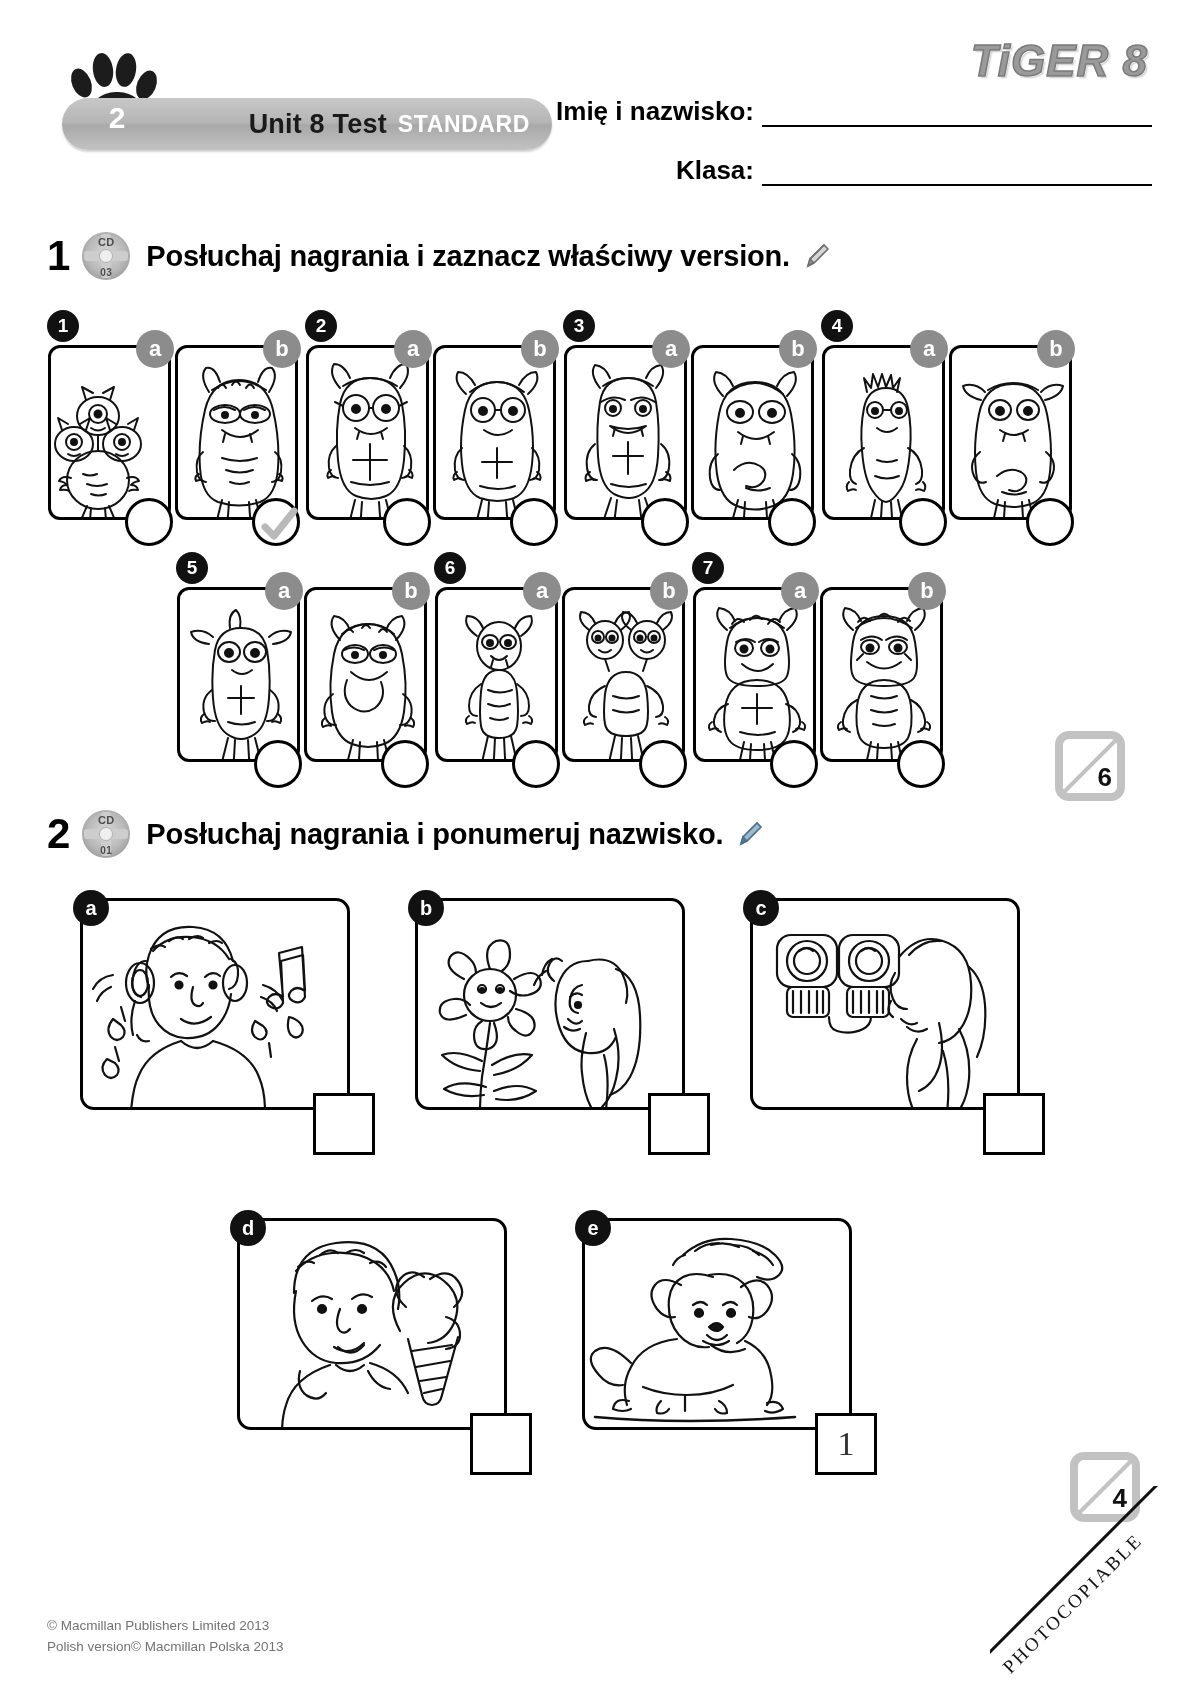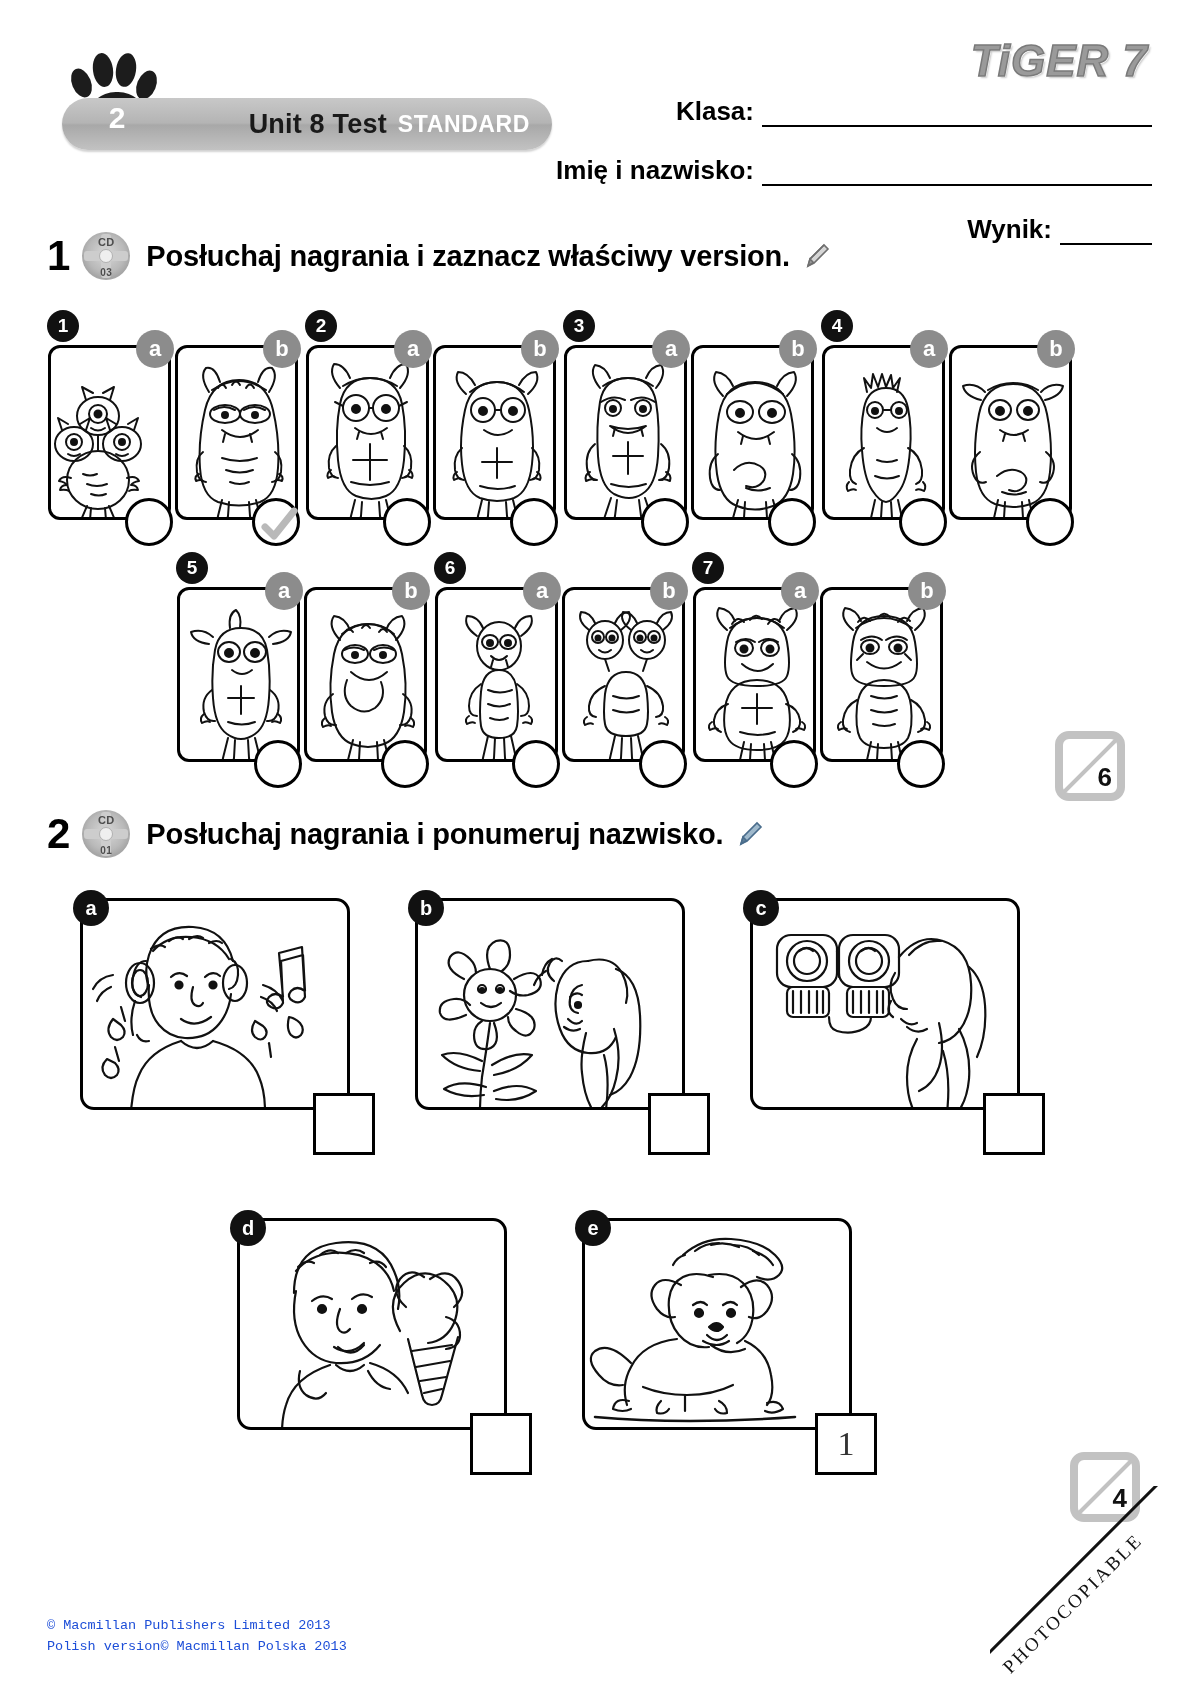--- a/index.html
+++ b/index.html
@@ -149,22 +149,22 @@
     position: absolute; left: -1px; top: -1px; width: 56px; height: 56px;
   }
   .scorebox .sval {
     position: absolute; right: 5px; bottom: 0px;
     font-size: 26px; font-weight: bold; color: #111;
   }
 
   
   .footer {
     position: absolute; left: 47px; bottom: 38px;
-    font-size: 13.5px; line-height: 1.55; color: #1d4ed8;
-    font-family: Liberation Mono, monospace;
+    font-size: 13.5px; line-height: 1.55; color: #737373;
+    font-family: Liberation Sans, sans-serif;
   }
   .photocopiable-wrap {
     position: absolute; right: 0; bottom: 0; width: 210px; height: 210px; overflow: hidden;
   }
   .photocopiable-wrap .rule {
     position: absolute; left: -14px; bottom: 28px; width: 290px; height: 3px;
     background: #111; transform: rotate(-45deg); transform-origin: left bottom;
   }
   .photocopiable-wrap .pc-text {
     position: absolute; left: 24px; bottom: 18px;
@@ -186,33 +186,29 @@
     <div class="pad toe4"></div>
     <div class="pad big"></div>
     <div class="pawnum">2</div>
   </div>
 
   <div class="title-bar">
     <span class="t1">Unit 8 Test</span>
     <span class="t2">STANDARD</span>
   </div>
 
-  <div class="brand">TiGER 7</div>
+  <div class="brand">TiGER 8</div>
 
   <div class="fields">
-    <div class="field f-class">
-      <span class="lbl">Klasa:</span>
-      <span class="line"></span>
-    </div>
     <div class="field f-name">
       <span class="lbl">Imię i nazwisko:</span>
       <span class="line"></span>
     </div>
-    <div class="field f-score">
-      <span class="lbl">Wynik:</span>
+    <div class="field f-class">
+      <span class="lbl">Klasa:</span>
       <span class="line"></span>
     </div>
   </div>
 </div>
 
 <div class="ex-head" style="left:47px; top:232px;">
   <span class="ex-num">1</span>
   <span class="cd">
     <span class="disc"></span>
     <span class="arm h"></span>

